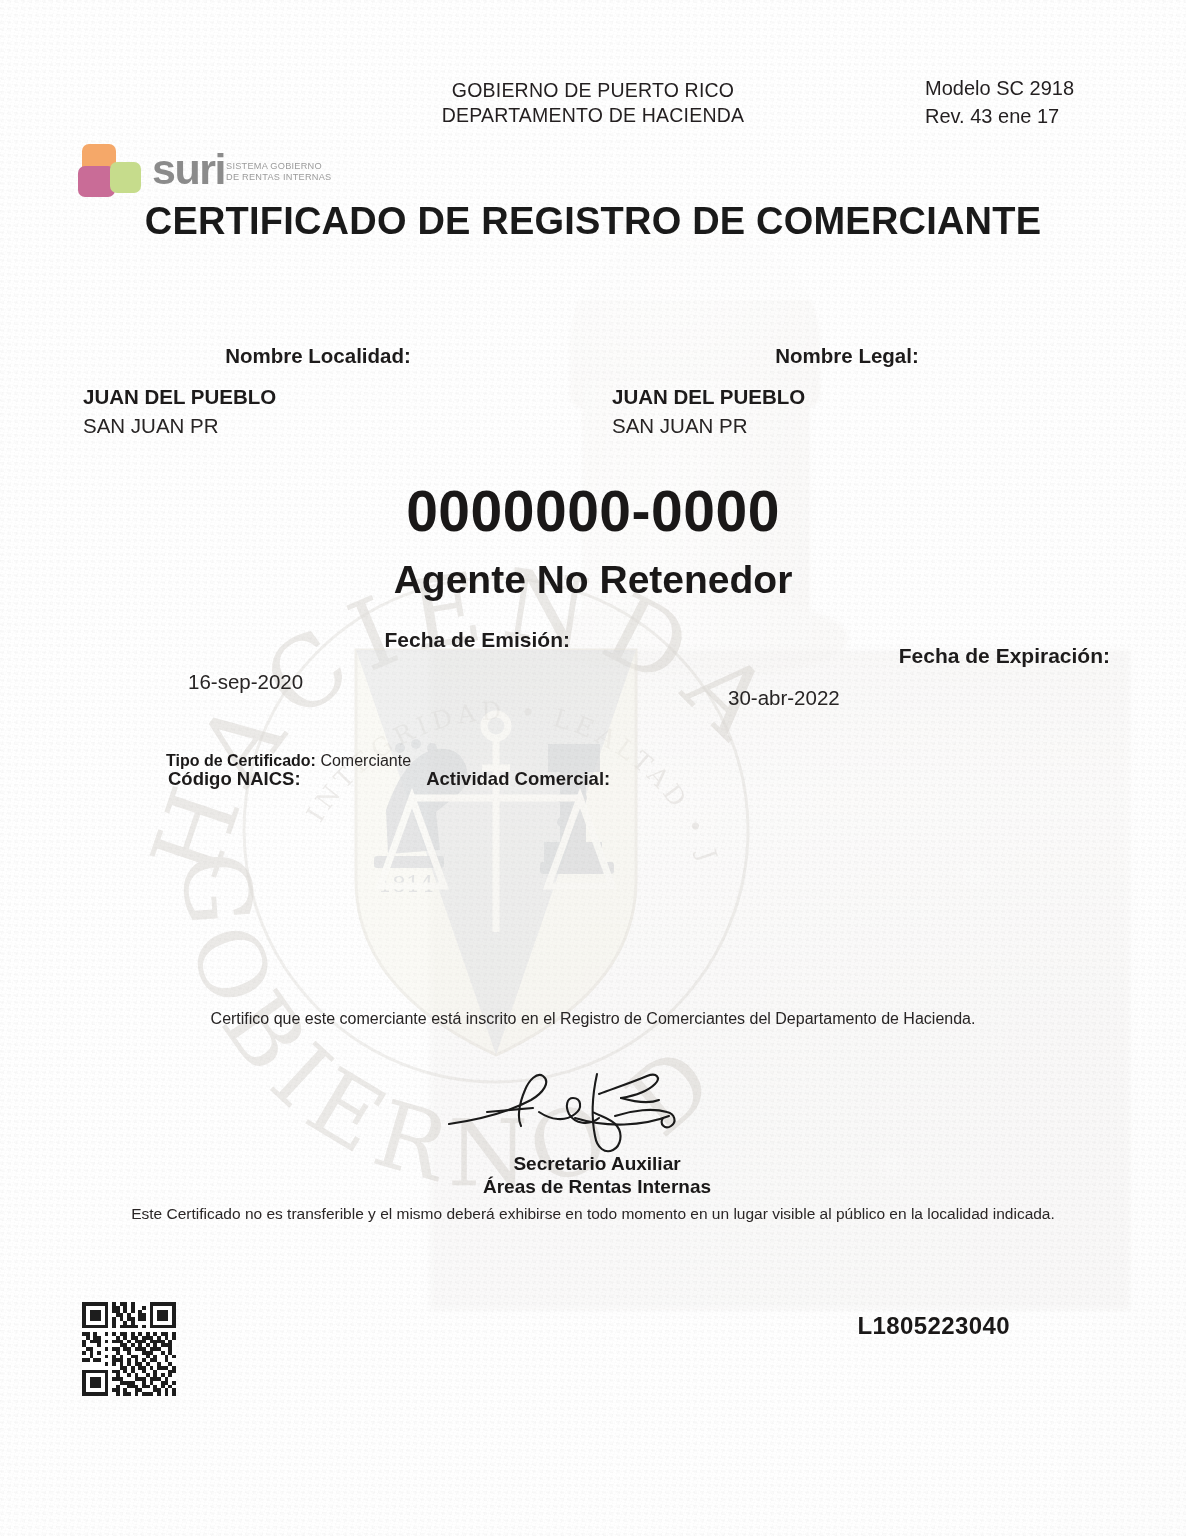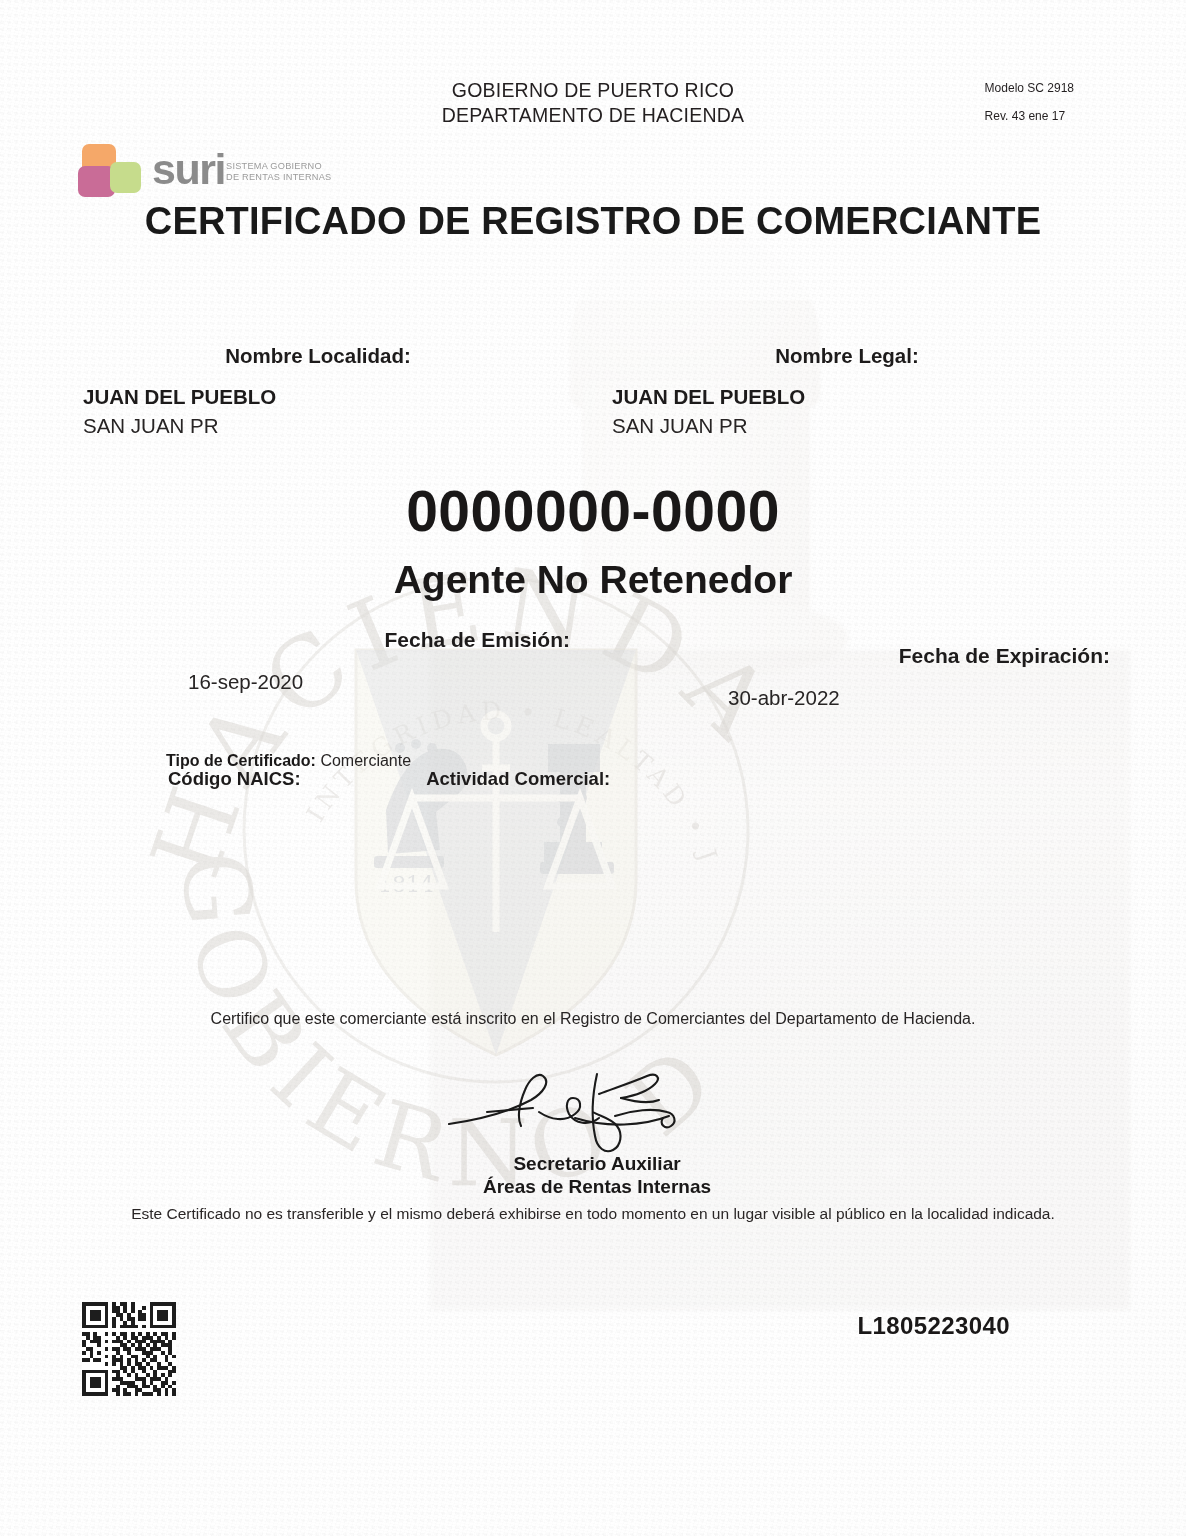--- a/index.html
+++ b/index.html
@@ -109,21 +109,21 @@
 
   .hdr-gov {
     position: absolute; left: 0; top: 78px; width: 100%;
     text-align: center;
     font-size: 19.5px; letter-spacing: .2px; line-height: 25px;
     color: #231f20;
   }
   .hdr-gov .l2 { display: block; }
   .hdr-meta {
     position: absolute; right: 112px; top: 74px;
-    text-align: left; font-size: 12px; line-height: 28px; color: #231f20;
+    text-align: left; font-size: 20px; line-height: 28px; color: #231f20;
   }
 
   
   .logo-wrap { position: absolute; left: 74px; top: 142px; width: 290px; height: 56px; }
   .sq { position: absolute; border-radius: 7px; }
   .sq.orange { left: 8px;  top: 2px;  width: 34px; height: 33px; background: #F5A869; }
   .sq.green  { left: 36px; top: 20px; width: 31px; height: 31px; background: #C6DC8C; }
   .sq.pink   { left: 4px;  top: 24px; width: 37px; height: 31px; background: #C96C97; }
   .logo-word {
     position: absolute; left: 78px; top: 4px;

